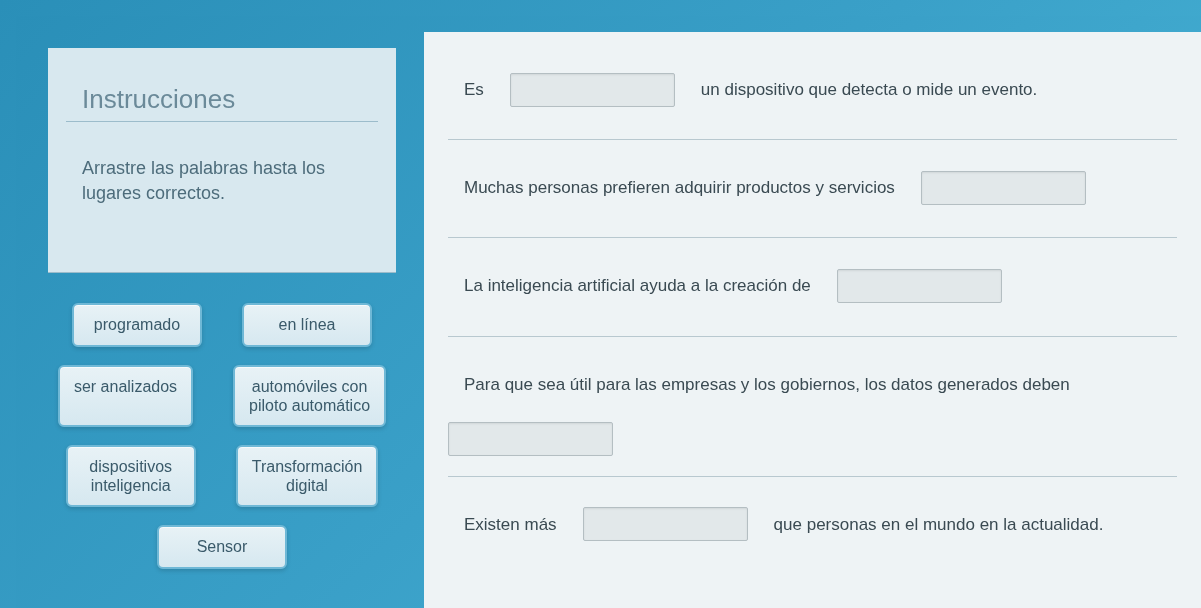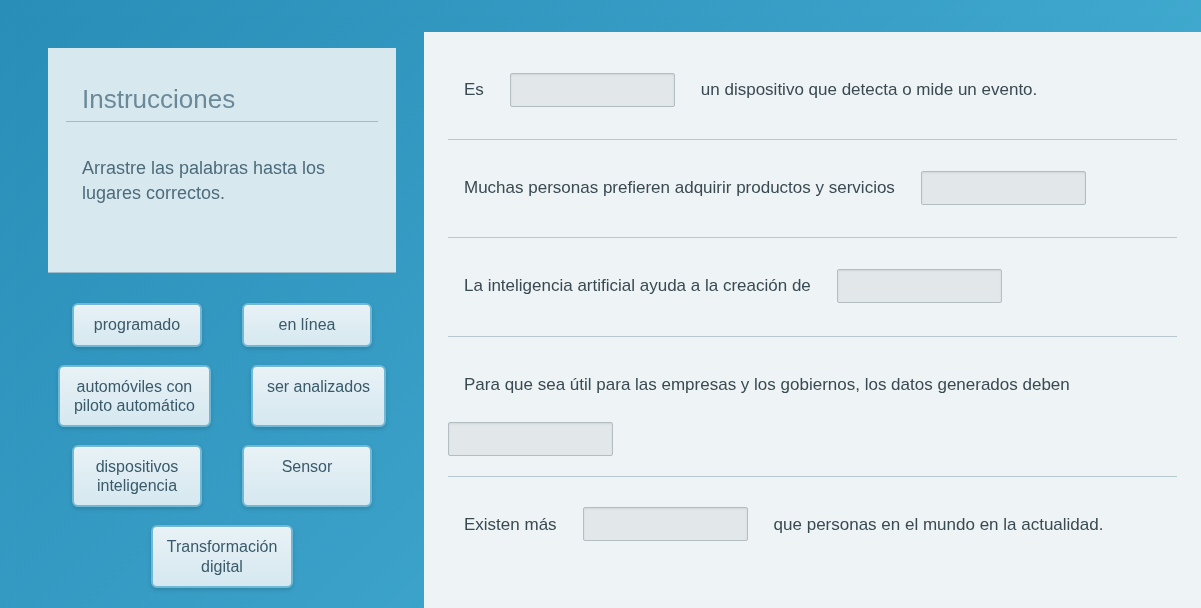--- a/index.html
+++ b/index.html
@@ -104,28 +104,28 @@
 
   <div class="sidebar">
     <div class="instructions-panel">
       <h2 class="instructions-title">Instrucciones</h2>
       <p class="instructions-text">Arrastre las palabras hasta los lugares correctos.</p>
     </div>
 
     <div class="word-bank">
       <div class="word-chip">programado</div>
       <div class="word-chip">en línea</div>
+      <div class="word-chip">ser analizados</div>
       <div class="word-chip" style="white-space:pre-line;">automóviles con
 piloto automático</div>
-      <div class="word-chip">ser analizados</div>
       <div class="word-chip" style="white-space:pre-line;">dispositivos
 inteligencia</div>
-      <div class="word-chip">Sensor</div>
       <div class="word-chip" style="white-space:pre-line;">Transformación
 digital</div>
+      <div class="word-chip">Sensor</div>
     </div>
   </div>
 
   <div class="main">
 
     <div class="sentence-row">
       <span class="sentence-text">Es</span>
       <span class="drop-slot"></span>
       <span class="sentence-text">un dispositivo que detecta o mide un evento.</span>
     </div>

